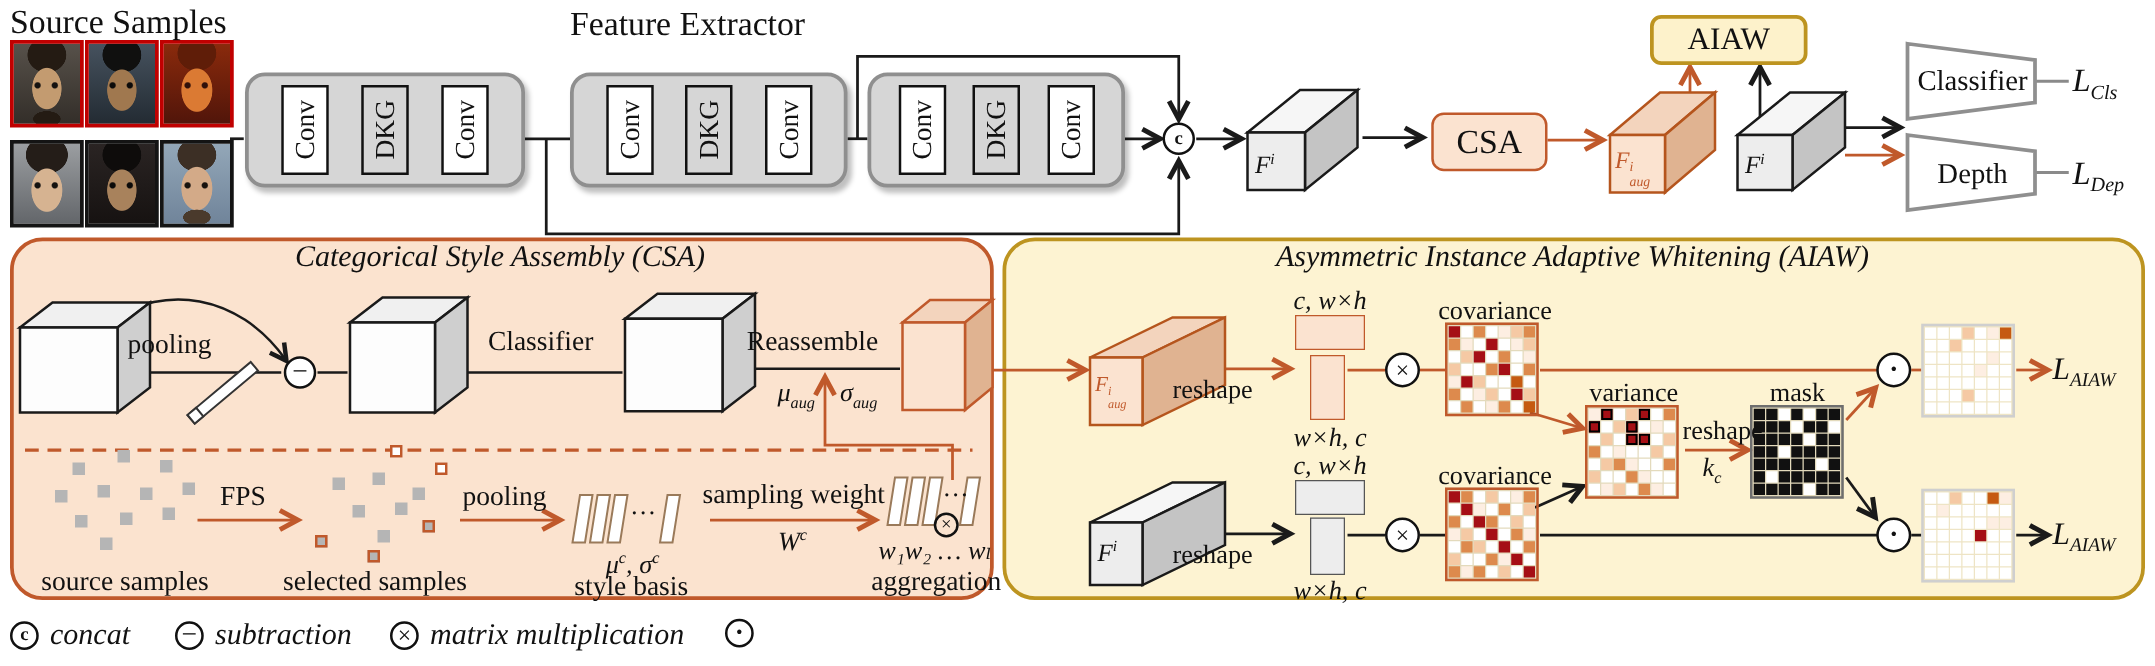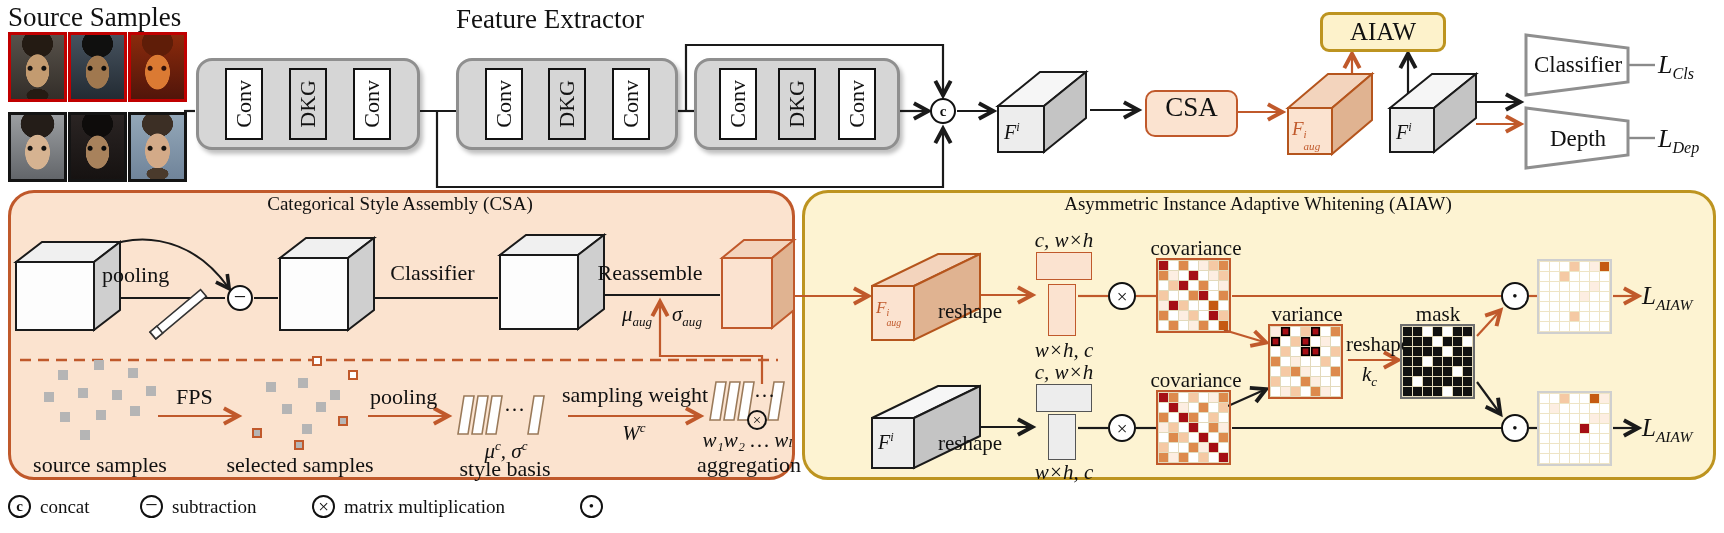--- a/index.html
+++ b/index.html
@@ -6,21 +6,21 @@
   body{width:1724px;height:533px;position:relative;background:#ffffff;overflow:hidden;
        font-family:"Liberation Serif","DejaVu Serif",serif;color:#111;}
   
   .panel{position:absolute;border-radius:26px;box-sizing:border-box;}
   .panel-csa{left:8px;top:190px;width:787px;height:290px;background:#fbe3cf;border:3px solid #c0592b;}
   .panel-aiaw{left:802px;top:190px;width:914px;height:290px;background:#fdf3d2;border:3px solid #bd9420;}
   svg.wires{position:absolute;left:0;top:0;z-index:2;pointer-events:none;}
   .lbl{position:absolute;z-index:5;white-space:nowrap;}
   .ctr{text-align:center;}
   .t27{font-size:27px;}
-  .t25{font-size:19px;}
+  .t25{font-size:24px;font-style:italic;}
   .t23{font-size:23px;}
   .t22{font-size:22px;}
   .t21{font-size:21px;}
   .t20{font-size:20px;}
   .it{font-style:italic;}
   .org{color:#c0592b;}
   sub,sup{font-size:62%;}
   .stk{display:inline-flex;flex-direction:column;font-size:58%;line-height:1.05;vertical-align:-28%;font-style:italic;}
   
   .block{position:absolute;z-index:3;background:#d6d6d6;border:3px solid #8f8f8f;border-radius:16px;
@@ -257,21 +257,21 @@
       <span class="vtext">Conv</span>
     </div>
 </div>
 
 <div class="op op26" style="left:930px;top:98px;">
     <span class="sym-c">c</span>
   </div>
 
 <div class="lbl t20 it" style="left:1004px;top:120px;"><span>F</span><sup>i</sup></div>
 
-<div class="lbl" style="left:1145px;top:90px;width:93px;height:47px;background:#fbe3d0;border:2.5px solid #c0592b;border-radius:10px;display:flex;justify-content:center;font-size:27px;box-sizing:border-box;z-index:3;">
+<div class="lbl" style="left:1145px;top:90px;width:93px;height:47px;background:#fbe3d0;border:2.5px solid #c0592b;border-radius:10px;display:flex;align-items:center;justify-content:center;font-size:27px;box-sizing:border-box;z-index:3;">
     <span>CSA</span>
   </div>
 
 <div class="lbl it org" style="left:1292px;top:118px;font-size:19px;"><span>F</span><span class="stk">
       <span>i</span>
       <span>aug</span>
     </span></div>
 
 <div class="lbl" style="left:1320px;top:12px;width:126px;height:40px;background:#fdf2cb;border:3px solid #bd9420;border-radius:9px;display:flex;align-items:center;justify-content:center;font-size:25px;box-sizing:border-box;z-index:3;">
     <span>AIAW</span>

